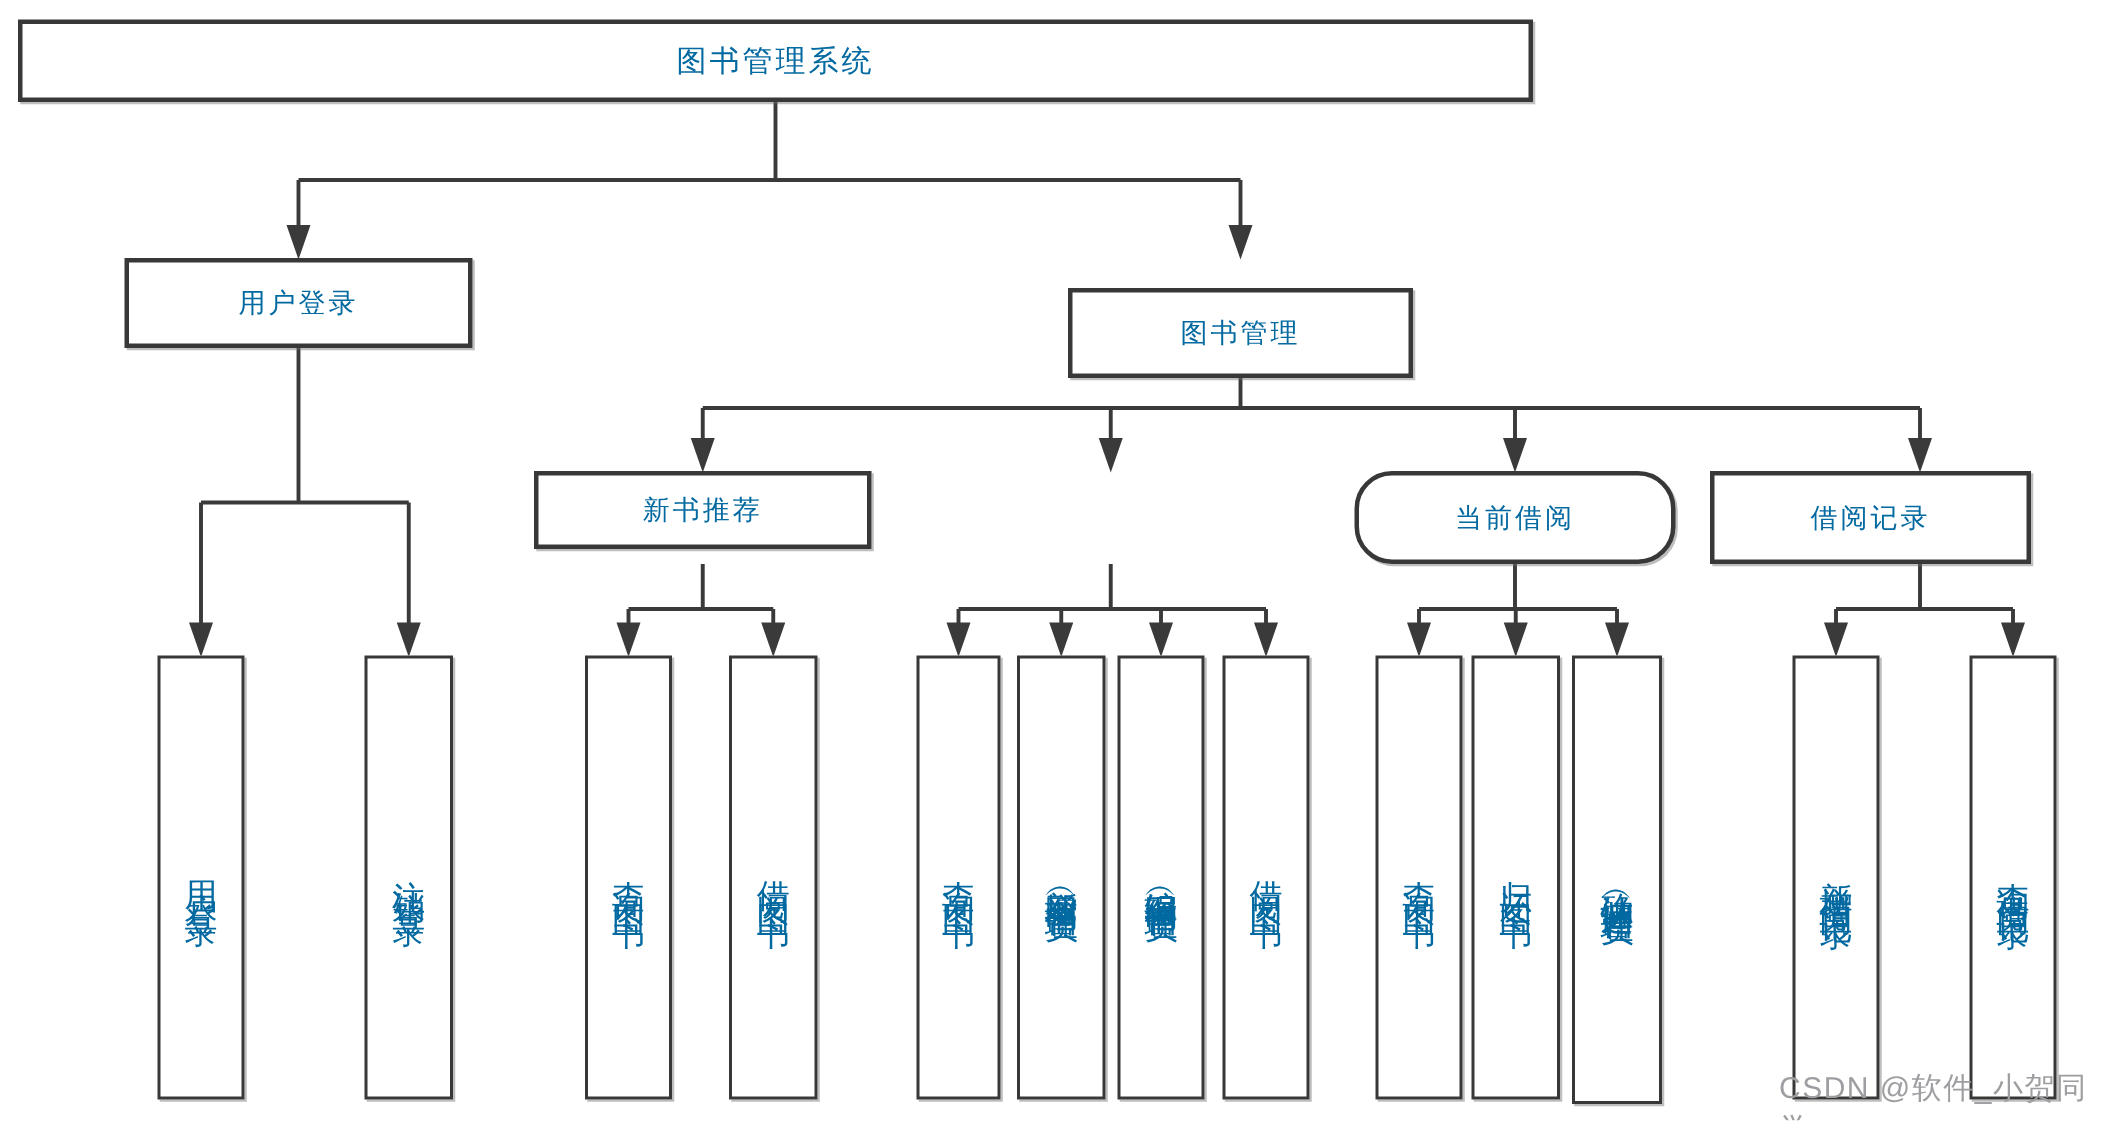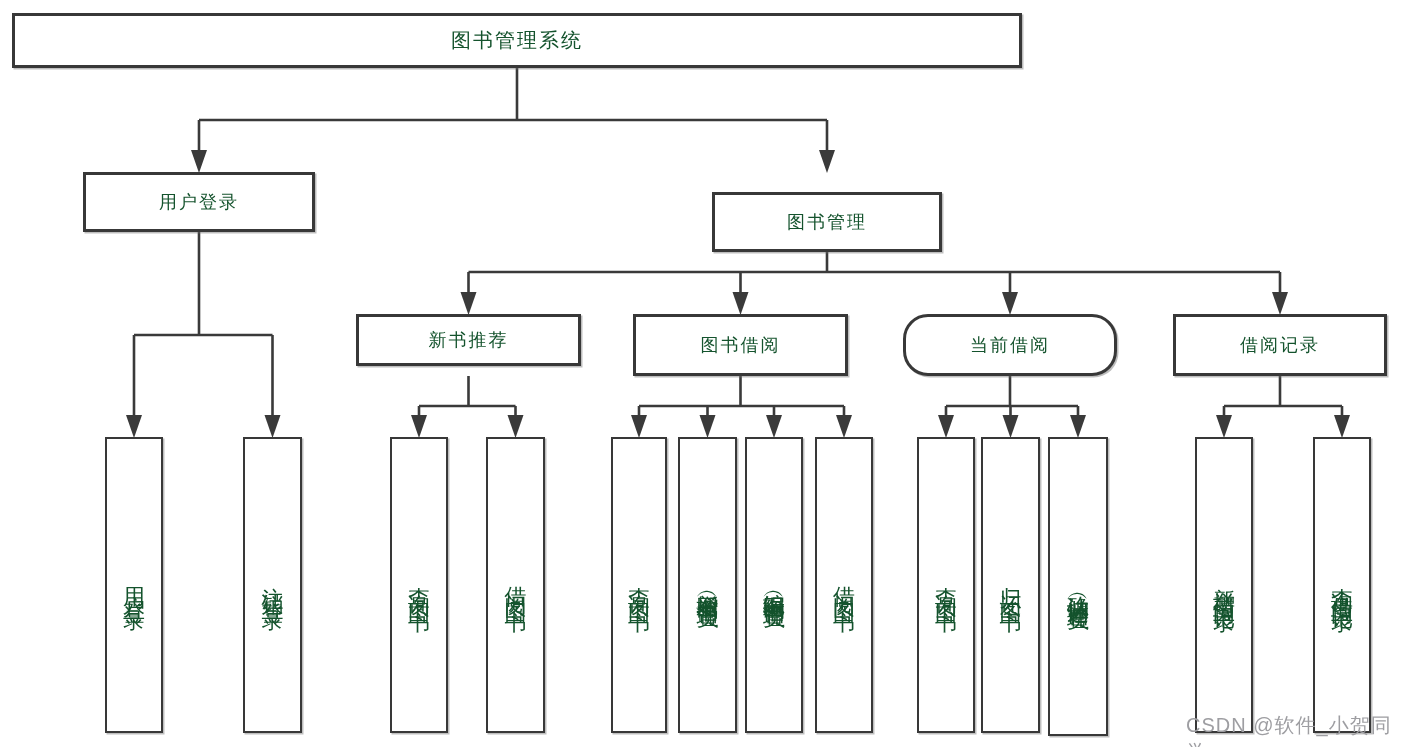--- a/index.html
+++ b/index.html
@@ -16,21 +16,21 @@
     left: 0; top: 0;
     width: 1405px; height: 747px;
     z-index: 1;
   }
   .node {
     position: absolute;
     box-sizing: border-box;
     background: #ffffff;
     border: 3px solid #383838;
     box-shadow: 1.5px 1.5px 0 rgba(110,110,110,0.45);
-    color: #14532d;
+    color: #0369a1;
     display: flex;
     align-items: center;
     justify-content: center;
     z-index: 2;
     white-space: nowrap;
   }
   .h-node {
     font-size: 18px;
     letter-spacing: 2px;
     font-weight: 500;
@@ -113,23 +113,22 @@
       <polygon points="1334,415 1350,415 1342,438" fill="#3a3a3a" stroke="none"></polygon>
     </g>
   </svg>
 
   <div class="node root-node" style="left:12px; top:13px; width:1010px; height:55px;">图书管理系统</div>
 
   <div class="node h-node" style="left:83px; top:172px; width:232px; height:60px;">用户登录</div>
   <div class="node h-node" style="left:712px; top:172px; width:230px; height:60px;margin-top:20px;">图书管理</div>
 
   <div class="node h-node" style="left:356px; top:314px; width:225px; height:52px;">新书推荐</div>
-  <div class="node h-node" style="left:633px; top:314px; width:215px; height:62px;">图书借阅</div>
   <div class="node h-node" style="left:903px; top:314px; width:214px; height:62px;border-radius:25px;">当前借阅</div>
-  <div class="node h-node" style="left:1173px; top:314px; width:214px; height:62px;">借阅记录</div>
+  <div class="node h-node" style="left:1140px; top:314px; width:214px; height:62px;">借阅记录</div>
 
   <div class="node v-node" style="left:105px; top:437px; width:58px; height:296px;">用户登录</div>
   <div class="node v-node" style="left:243px; top:437px; width:59px; height:296px;">注销登录</div>
 
   <div class="node v-node" style="left:390px; top:437px; width:58px; height:296px;">查询图书</div>
   <div class="node v-node" style="left:486px; top:437px; width:59px; height:296px;">借阅图书</div>
 
   <div class="node v-node" style="left:611px; top:437px; width:56px; height:296px;">查询图书</div>
   <div class="node v-node" style="left:678px; top:437px; width:59px; height:296px; letter-spacing:2px;">新增图书（管理员）</div>
   <div class="node v-node" style="left:745px; top:437px; width:58px; height:296px; letter-spacing:2px;">编辑图书（管理员）</div>

